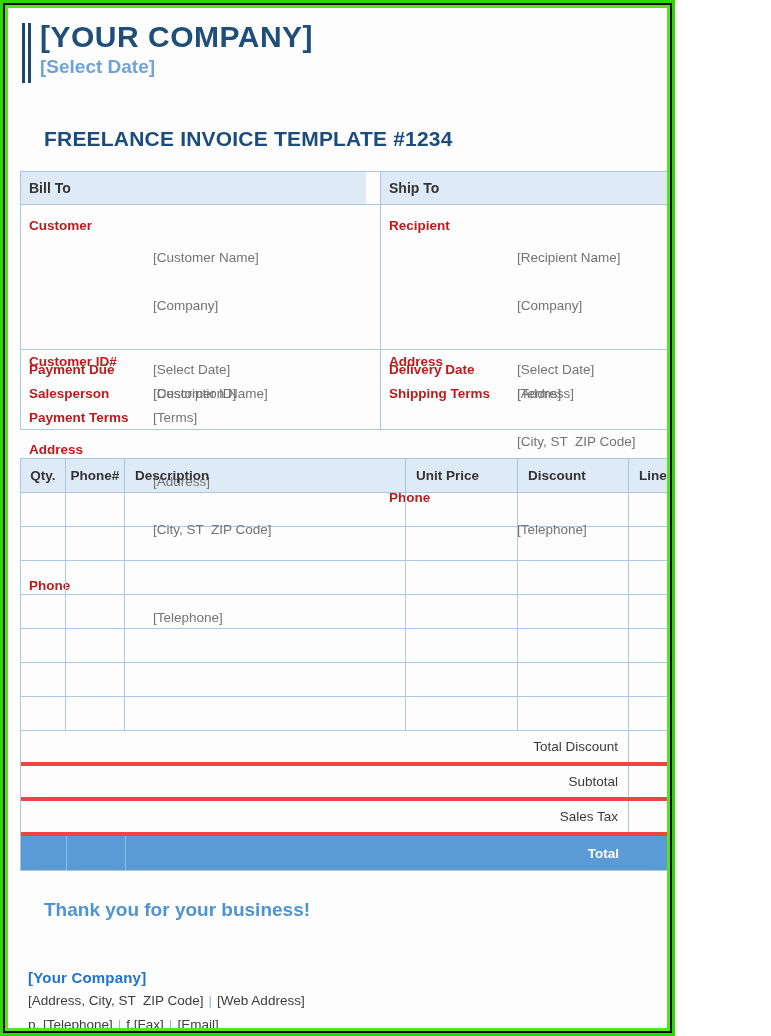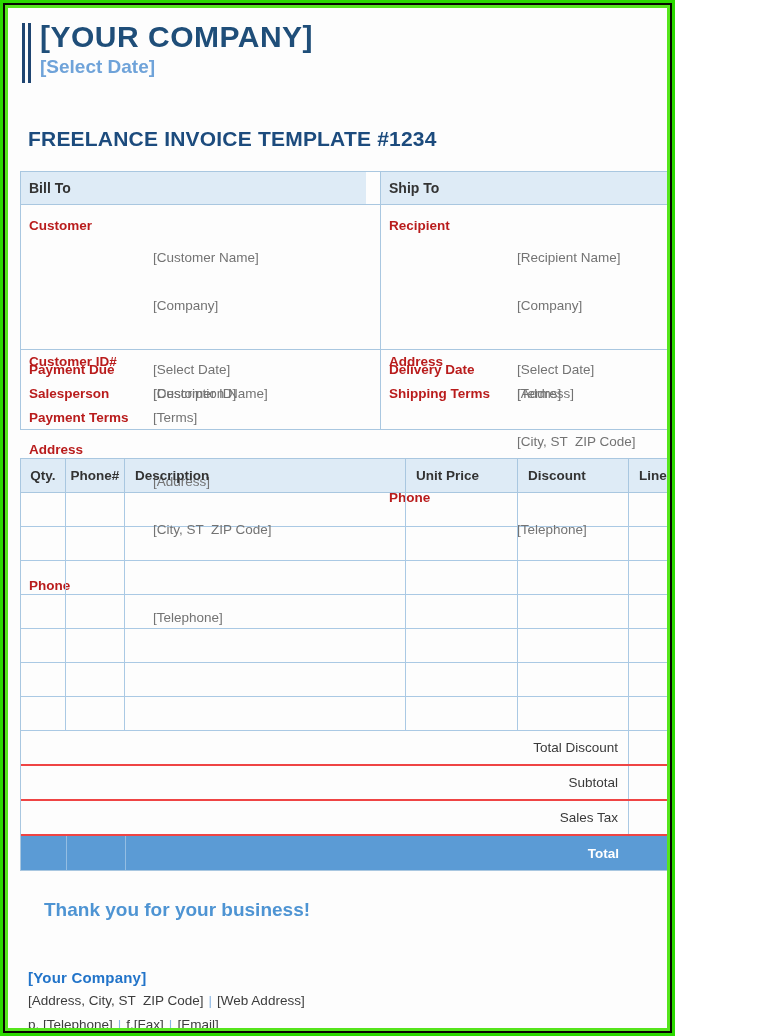--- a/index.html
+++ b/index.html
@@ -10,21 +10,21 @@
   .frame-inner { box-sizing:border-box; height:100%; background:#55E51C; padding:3px; }
   .page { box-sizing:border-box; height:100%; background:#FDFDFD; padding:5px 0 0 12px; overflow:hidden; position:relative; }
 
   
   .hdr { display:flex; margin-left:2px; margin-top:8px; }
   .logo-bars { display:flex; gap:3px; margin-right:9px; margin-top:2px; }
   .logo-bars .bar { width:3px; height:60px; background:#1F4571; }
   .company-name { font-size:30px; font-weight:bold; color:#1F4E79; letter-spacing:.5px; line-height:32px; }
   .select-date  { font-size:19px; font-weight:bold; color:#6FA3D9; margin-top:3px; }
 
-  .doc-title { margin:44px 0 0 8px; font-size:21px; font-weight:bold; color:#1C4B7D; letter-spacing:.2px; }
+  .doc-title { margin:44px 0 0 24px; font-size:21px; font-weight:bold; color:#1C4B7D; letter-spacing:.2px; }
 
   
   .info-table { box-sizing:border-box; width:724px; margin-top:20px; border:1px solid #A9C7E0; display:grid; grid-template-columns:359px 363px; font-size:13.5px; }
   .half-r { border-left:1px solid #A9C7E0; }
   .sec-hdr { height:32px; border-bottom:1px solid #A9C7E0; display:flex; }
   .sec-hdr .fill { background:#DEEBF6; display:flex; align-items:center; width:100%; }
   .half-l .sec-hdr .fill { width:calc(100% - 14px); }
   .sec-hdr .fill span { padding-left:8px; font-weight:bold; color:#333333; font-size:14px; }
   .sec-body1 { box-sizing:border-box; height:145px; border-bottom:1px solid #A9C7E0; padding-top:13px; }
   .sec-body2 { box-sizing:border-box; height:79px; padding-top:12px; }
@@ -37,21 +37,21 @@
 
   
   .items-table { box-sizing:border-box; width:724px; margin-top:28px; border:1px solid #A9C7E0; font-size:13.5px; }
   .items-hdr { display:grid; grid-template-columns:45px 59px 281px 112px 111px 114px; height:33px; background:#DEEBF6; border-bottom:1px solid #A9C7E0; }
   .items-hdr .hcell { display:flex; align-items:center; font-weight:bold; color:#333333; border-right:1px solid #A9C7E0; padding-left:10px; }
   .items-hdr .hcell:last-child { border-right:none; }
   .items-hdr .hcell.center { justify-content:center; padding-left:0; }
   .item-row { display:grid; grid-template-columns:45px 59px 281px 112px 111px 114px; height:34px; box-sizing:border-box; border-bottom:1px solid #AAC9E4; }
   .item-row .cell { border-right:1px solid #AAC9E4; }
   .item-row .cell:last-child { border-right:none; }
-  .total-line { display:grid; grid-template-columns:607px 115px; height:35px; box-sizing:border-box; border-bottom:2px solid #ef4444; }
+  .total-line { display:grid; grid-template-columns:607px 115px; height:35px; box-sizing:border-box; border-bottom:4px solid #ef4444; }
   .total-line .tlabel { display:flex; align-items:center; justify-content:flex-end; padding-right:10px; color:#3A3A3A; }
   .total-line .tval { border-left:1px solid #AAC9E4; }
   .grand-total { position:relative; height:34px; background:#5B9BD5; display:grid; grid-template-columns:608px 114px; }
   .grand-total .tlabel { display:flex; align-items:center; justify-content:flex-end; padding-right:10px; color:#FFFFFF; font-weight:bold; }
   .grand-total .vline { position:absolute; top:0; bottom:0; width:1px; background:rgba(255,255,255,0.35); }
   .grand-total .vline.v1 { left:45px; }
   .grand-total .vline.v2 { left:104px; }
 
   .thanks { margin:28px 0 0 24px; font-size:19px; font-weight:bold; color:#4E94D3; }
 

